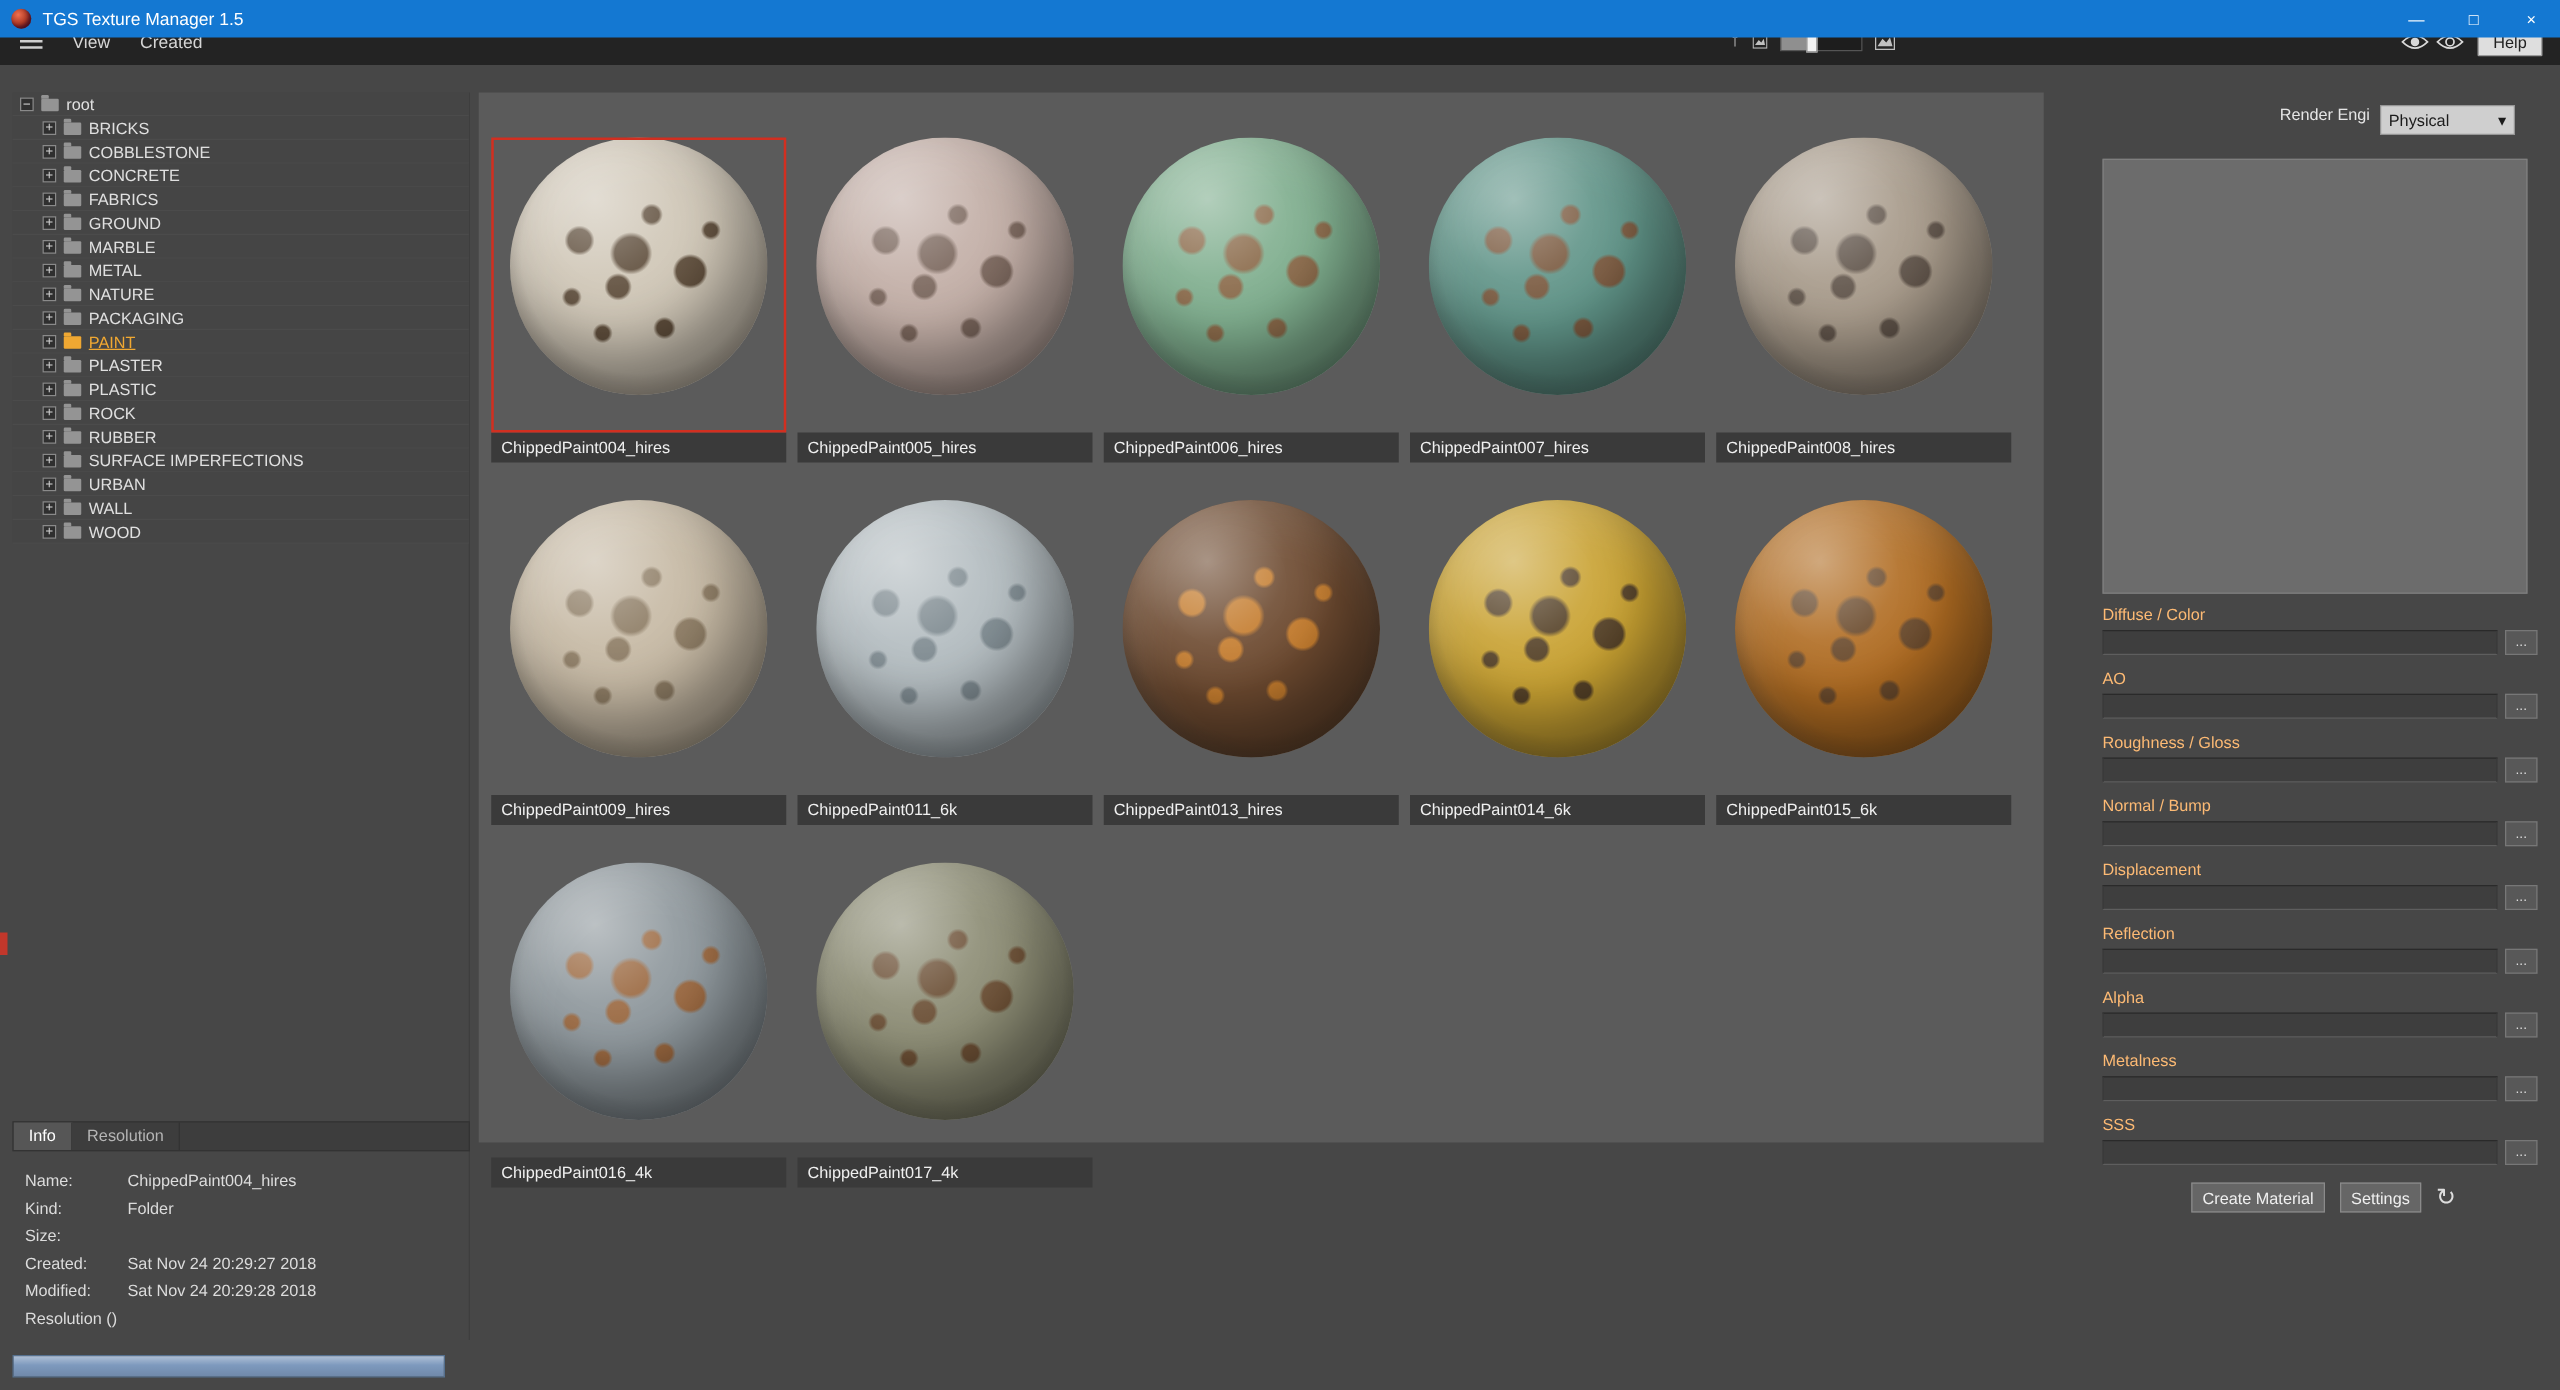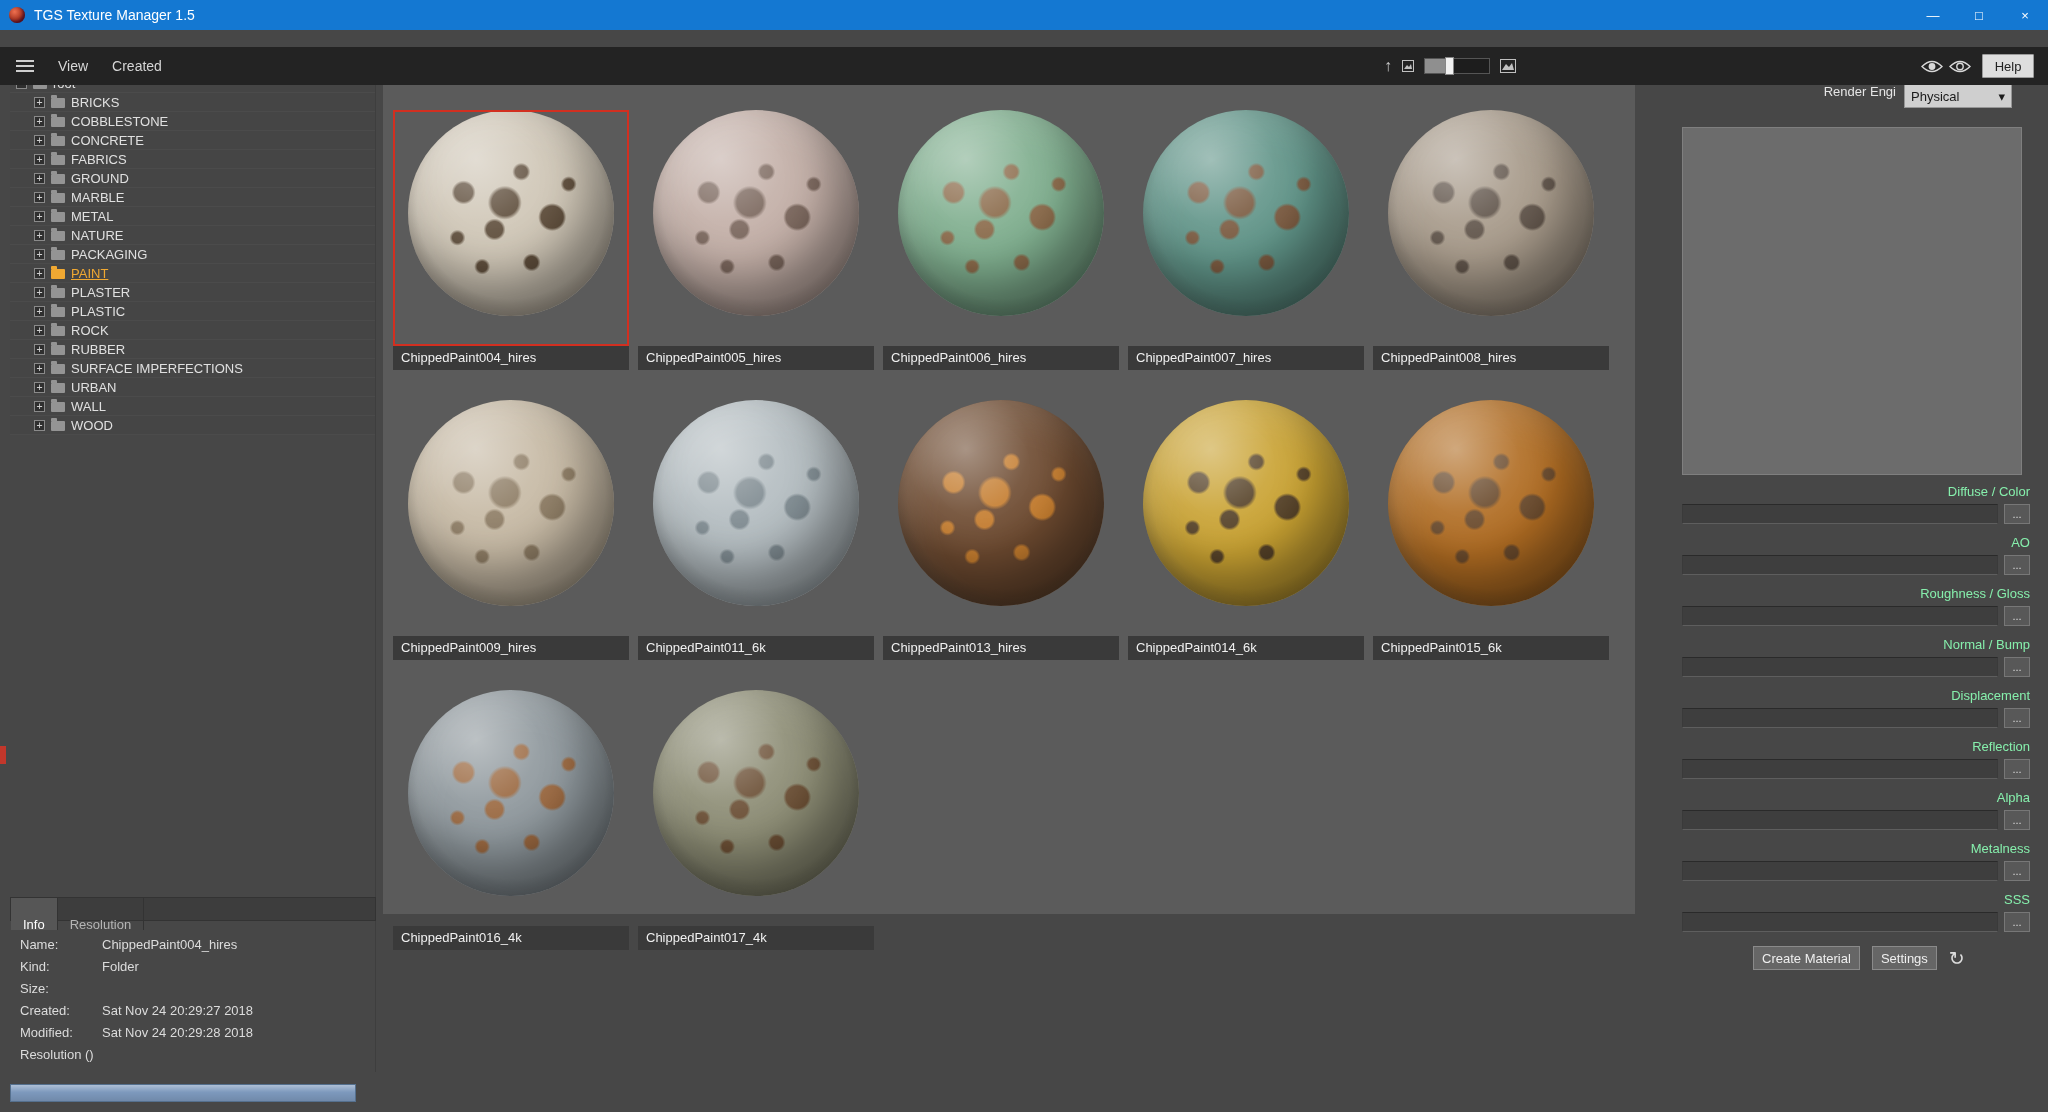--- a/index.html
+++ b/index.html
@@ -10,21 +10,21 @@
   #titlebar{position:absolute;left:0;top:0;width:2048px;height:30px;background:#1478d2;
     display:flex;align-items:center;color:#fff;font-size:14px;z-index:5;}
   #app-icon{width:16px;height:16px;border-radius:50%;margin:0 9px 0 9px;flex:none;
     background:radial-gradient(circle at 35% 30%, #ef7050, #8c1d0e 72%);
     box-shadow:inset -2px -2px 3px rgba(0,0,60,.45);}
   #window-title{flex:1;white-space:nowrap;}
   .win-btn{width:46px;height:30px;display:flex;align-items:center;justify-content:center;
     font-size:13px;color:#fff;}
 
   
-  #menubar{position:absolute;left:0;top:47px;width:2048px;height:38px;background:#232323;
+  #menubar{position:absolute;left:0;top:14px;width:2048px;height:38px;background:#232323;
     color:#d6d6d6;font-size:14px;z-index:4;}
   #menu-left{position:absolute;left:0;top:0;height:38px;display:flex;align-items:center;
     gap:24px;padding-left:16px;}
   #hamburger-icon{display:flex;flex-direction:column;gap:3px;width:18px;}
   #hamburger-icon div{height:2px;background:#cfcfcf;}
   #zoom-controls{position:absolute;left:1384px;top:0;height:38px;display:flex;
     align-items:center;gap:10px;color:#c8c8c8;}
   #up-arrow-icon{font-size:16px;line-height:1;}
   .slider-track{width:66px;height:16px;background:#1d1d1d;border:1px solid #555;position:relative;}
   .slider-fill{position:absolute;left:0;top:0;height:100%;width:22px;background:#8f8f8f;}
@@ -74,35 +74,35 @@
     padding:0 8px;white-space:nowrap;overflow:hidden;}
 
   
   #render-engine-row{position:absolute;top:84px;right:36px;display:flex;
     gap:8px;color:#e6e6e6;font-size:13px;}
   #render-engine-select{width:108px;height:24px;background:#cfcfcf;border:1px solid #969696;
     color:#1b1b1b;display:flex;align-items:center;justify-content:space-between;padding:0 6px;}
   #preview-box{position:absolute;left:1682px;top:127px;width:340px;height:348px;
     background:#6c6c6c;border:1px solid #7f7f7f;}
   #channel-list{position:absolute;left:1682px;top:484px;width:348px;}
-  .channel-label{font-size:13px;color:#86efac;height:17px;margin-bottom:3px;text-align:right;}
+  .channel-label{font-size:13px;color:#fdba74;height:17px;margin-bottom:3px;}
   .channel-row{display:flex;gap:6px;margin-bottom:11px;}
   .channel-input{flex:1;height:20px;background:#3e3e3e;border:1px solid;
     border-color:#2a2a2a #3a3a3a #5e5e5e #3a3a3a;color:#ddd;font-family:inherit;font-size:12px;padding:0 4px;}
   .browse-btn{width:26px;height:20px;background:#585858;border:1px solid #777;color:#ddd;
     font-size:11px;line-height:1;padding:0;font-family:inherit;}
   #action-row{position:absolute;top:946px;left:1753px;display:flex;gap:12px;align-items:center;}
   .action-btn{height:24px;padding:0 8px;background:#666;border:1px solid #8a8a8a;color:#efefef;
     font-size:13px;font-family:inherit;}
   #refresh-icon{color:#ddd;font-size:19px;line-height:1;}
 
   
   #info-panel{position:absolute;left:10px;top:897px;width:366px;height:176px;}
   #info-tabs{height:24px;background:#3d3d3d;display:flex;border:1px solid #333;}
-  .info-tab{padding:16px 12px;line-height:22px;font-size:13px;color:#b5b5b5;border-right:1px solid #333;}
+  .info-tab{padding:0 12px;line-height:22px;font-size:13px;color:#b5b5b5;border-right:1px solid #333;}
   .info-tab.active{background:#565656;color:#fff;}
   #info-fields{padding:12px 0 0 10px;}
   .info-field{display:flex;height:22px;font-size:13px;color:#dcdcdc;align-items:center;}
   .info-field .flabel{width:82px;flex:none;}
 
   
   #progress{position:absolute;left:10px;top:1084px;width:346px;height:18px;background:#3a3a3a;
     border:1px solid #55708e;}
   #progress-fill{height:100%;width:0;}
 

